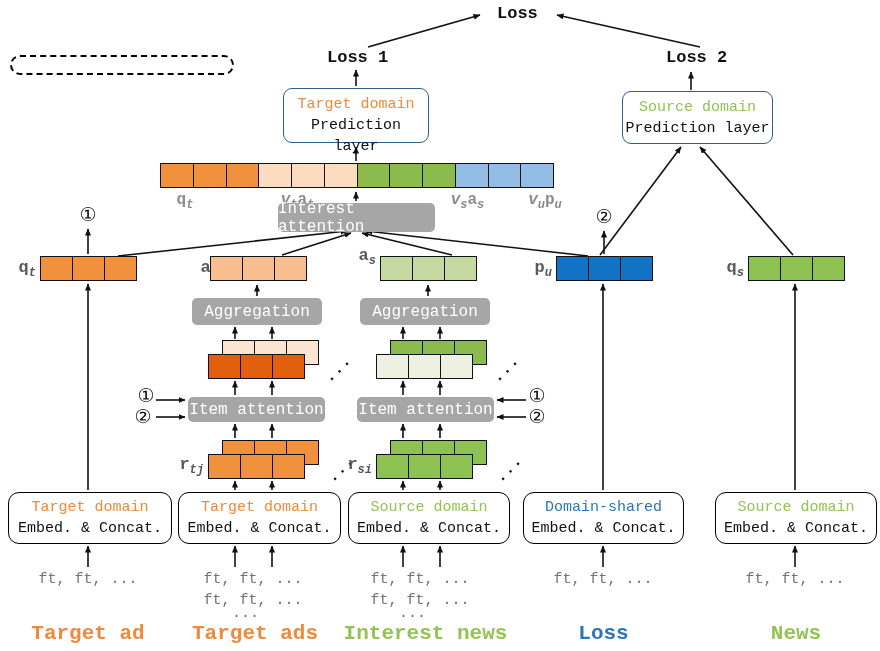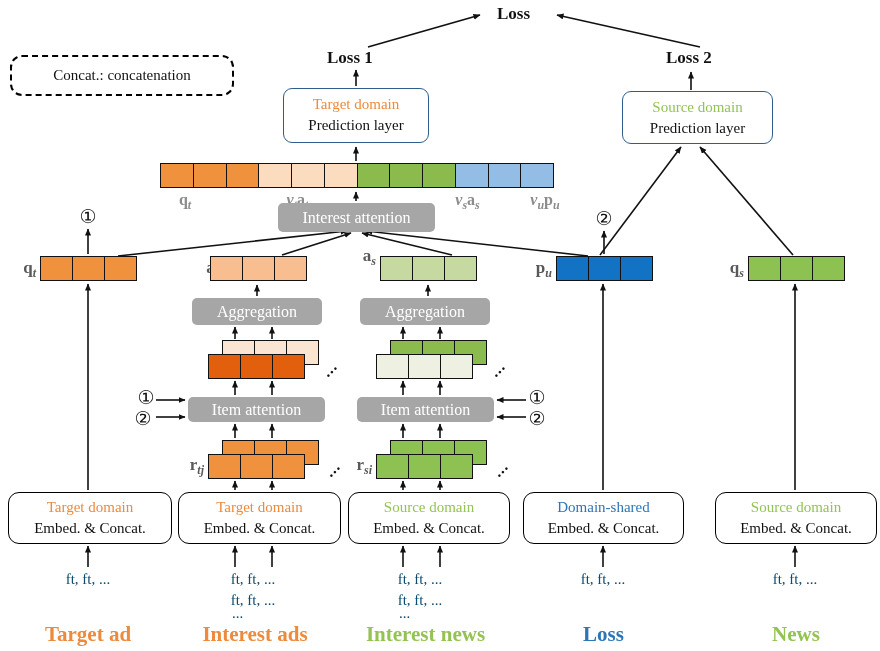--- a/index.html
+++ b/index.html
@@ -1,17 +1,17 @@
 <!DOCTYPE html>
 <html><head>
 <meta charset="utf-8">
 <style>
   html,body{margin:0;padding:0;background:#fff;}
   #canvas{position:relative;width:880px;height:651px;background:#fff;
-          font-family:Liberation Serif, serif;color:#111;overflow:hidden;}
+          font-family:Liberation Mono, monospace;color:#111;overflow:hidden;}
   .abs{position:absolute;}
   .ctr{text-align:center;}
   svg.lines{position:absolute;left:0;top:0;pointer-events:none;}
   .ln{stroke:#111;stroke-width:1.6;fill:none;marker-end:url(#ah);}
   
   .loss{font-size:17px;font-weight:bold;color:#111;}
   
   .legend{border:2px dashed #000;border-radius:12px;padding:8px 4px;
           font-size:15px;line-height:21px;background:#fff;}
   
@@ -34,21 +34,21 @@
   .f-bgr{background:#8DC152;} .f-dor{background:#E2600D;}
   .f-ppe{background:#FAE5D3;} .f-pgr{background:#EEF1E2;}
   .vlabel{font-size:17px;font-weight:bold;color:#595959;text-align:right;}
   .vlabel i, .blabel i{font-style:italic;}
   sub{font-size:12px;font-style:italic;font-weight:bold;}
   .blabel{font-size:16px;font-weight:bold;color:#8C8C8C;text-align:center;}
   .circnum{font-size:19px;color:#111;text-align:center;line-height:19px;}
   
   .embox{border:1.9px solid #000;border-radius:11px;background:#fff;font-size:15px;
          line-height:21px;padding-top:4px;box-sizing:border-box;}
-  .ft{font-size:15px;color:#0c4a6e;}
+  .ft{font-size:15px;color:#737373;}
   .dots{font-weight:bold;font-size:16px;letter-spacing:1px;
         transform:rotate(-45deg);transform-origin:center;color:#111;}
   .botlabel{font-size:21px;font-weight:bold;}
 </style>
 </head>
 <body>
 
 <div id="canvas">
 
   <svg class="lines" width="880" height="651">
@@ -103,21 +103,20 @@
     <line class="ln" x1="440" y1="567" x2="440" y2="546"></line>
     <line class="ln" x1="603" y1="567" x2="603" y2="546"></line>
     <line class="ln" x1="795" y1="567" x2="795" y2="546"></line>
   </svg>
 
   <div class="abs loss" style="left:497px;top:4px;">Loss</div>
   <div class="abs loss" style="left:327px;top:48px;">Loss 1</div>
   <div class="abs loss" style="left:666px;top:48px;">Loss 2</div>
 
   <div class="abs legend ctr" style="left:10px;top:55px;width:212px;">
-    <div>Concat.: concatenation</div>
   </div>
 
   <div class="abs predbox ctr" style="left:283px;top:88px;width:146px;height:55px;">
     <div class="txt-orange">Target domain</div>
     <div>Prediction layer</div>
   </div>
   <div class="abs predbox ctr" style="left:622px;top:91px;width:151px;height:53px;">
     <div class="txt-green">Source domain</div>
     <div>Prediction layer</div>
   </div>
@@ -271,18 +270,18 @@
   <div class="abs ft ctr" style="left:203px;top:571px;width:100px;">ft, ft, ...</div>
   <div class="abs ft ctr" style="left:203px;top:592px;width:100px;">ft, ft, ...</div>
   <div class="abs ft" style="left:232px;top:605px;">...</div>
   <div class="abs ft ctr" style="left:370px;top:571px;width:100px;">ft, ft, ...</div>
   <div class="abs ft ctr" style="left:370px;top:592px;width:100px;">ft, ft, ...</div>
   <div class="abs ft" style="left:399px;top:605px;">...</div>
   <div class="abs ft ctr" style="left:553px;top:571px;width:100px;">ft, ft, ...</div>
   <div class="abs ft ctr" style="left:745px;top:571px;width:100px;">ft, ft, ...</div>
 
   <div class="abs botlabel ctr txt-orange" style="left:8px;top:622px;width:160px;">Target ad</div>
-  <div class="abs botlabel ctr txt-orange" style="left:175px;top:622px;width:160px;">Interest ads</div>
+  <div class="abs botlabel ctr txt-orange" style="left:175px;top:622px;width:160px;">Target ads</div>
   <div class="abs botlabel ctr txt-green" style="left:343px;top:622px;width:165px;">Interest news</div>
   <div class="abs botlabel ctr txt-blue" style="left:523px;top:622px;width:161px;">Loss</div>
   <div class="abs botlabel ctr txt-green" style="left:715px;top:622px;width:162px;">News</div>
 
 </div>
 
 </body></html>

